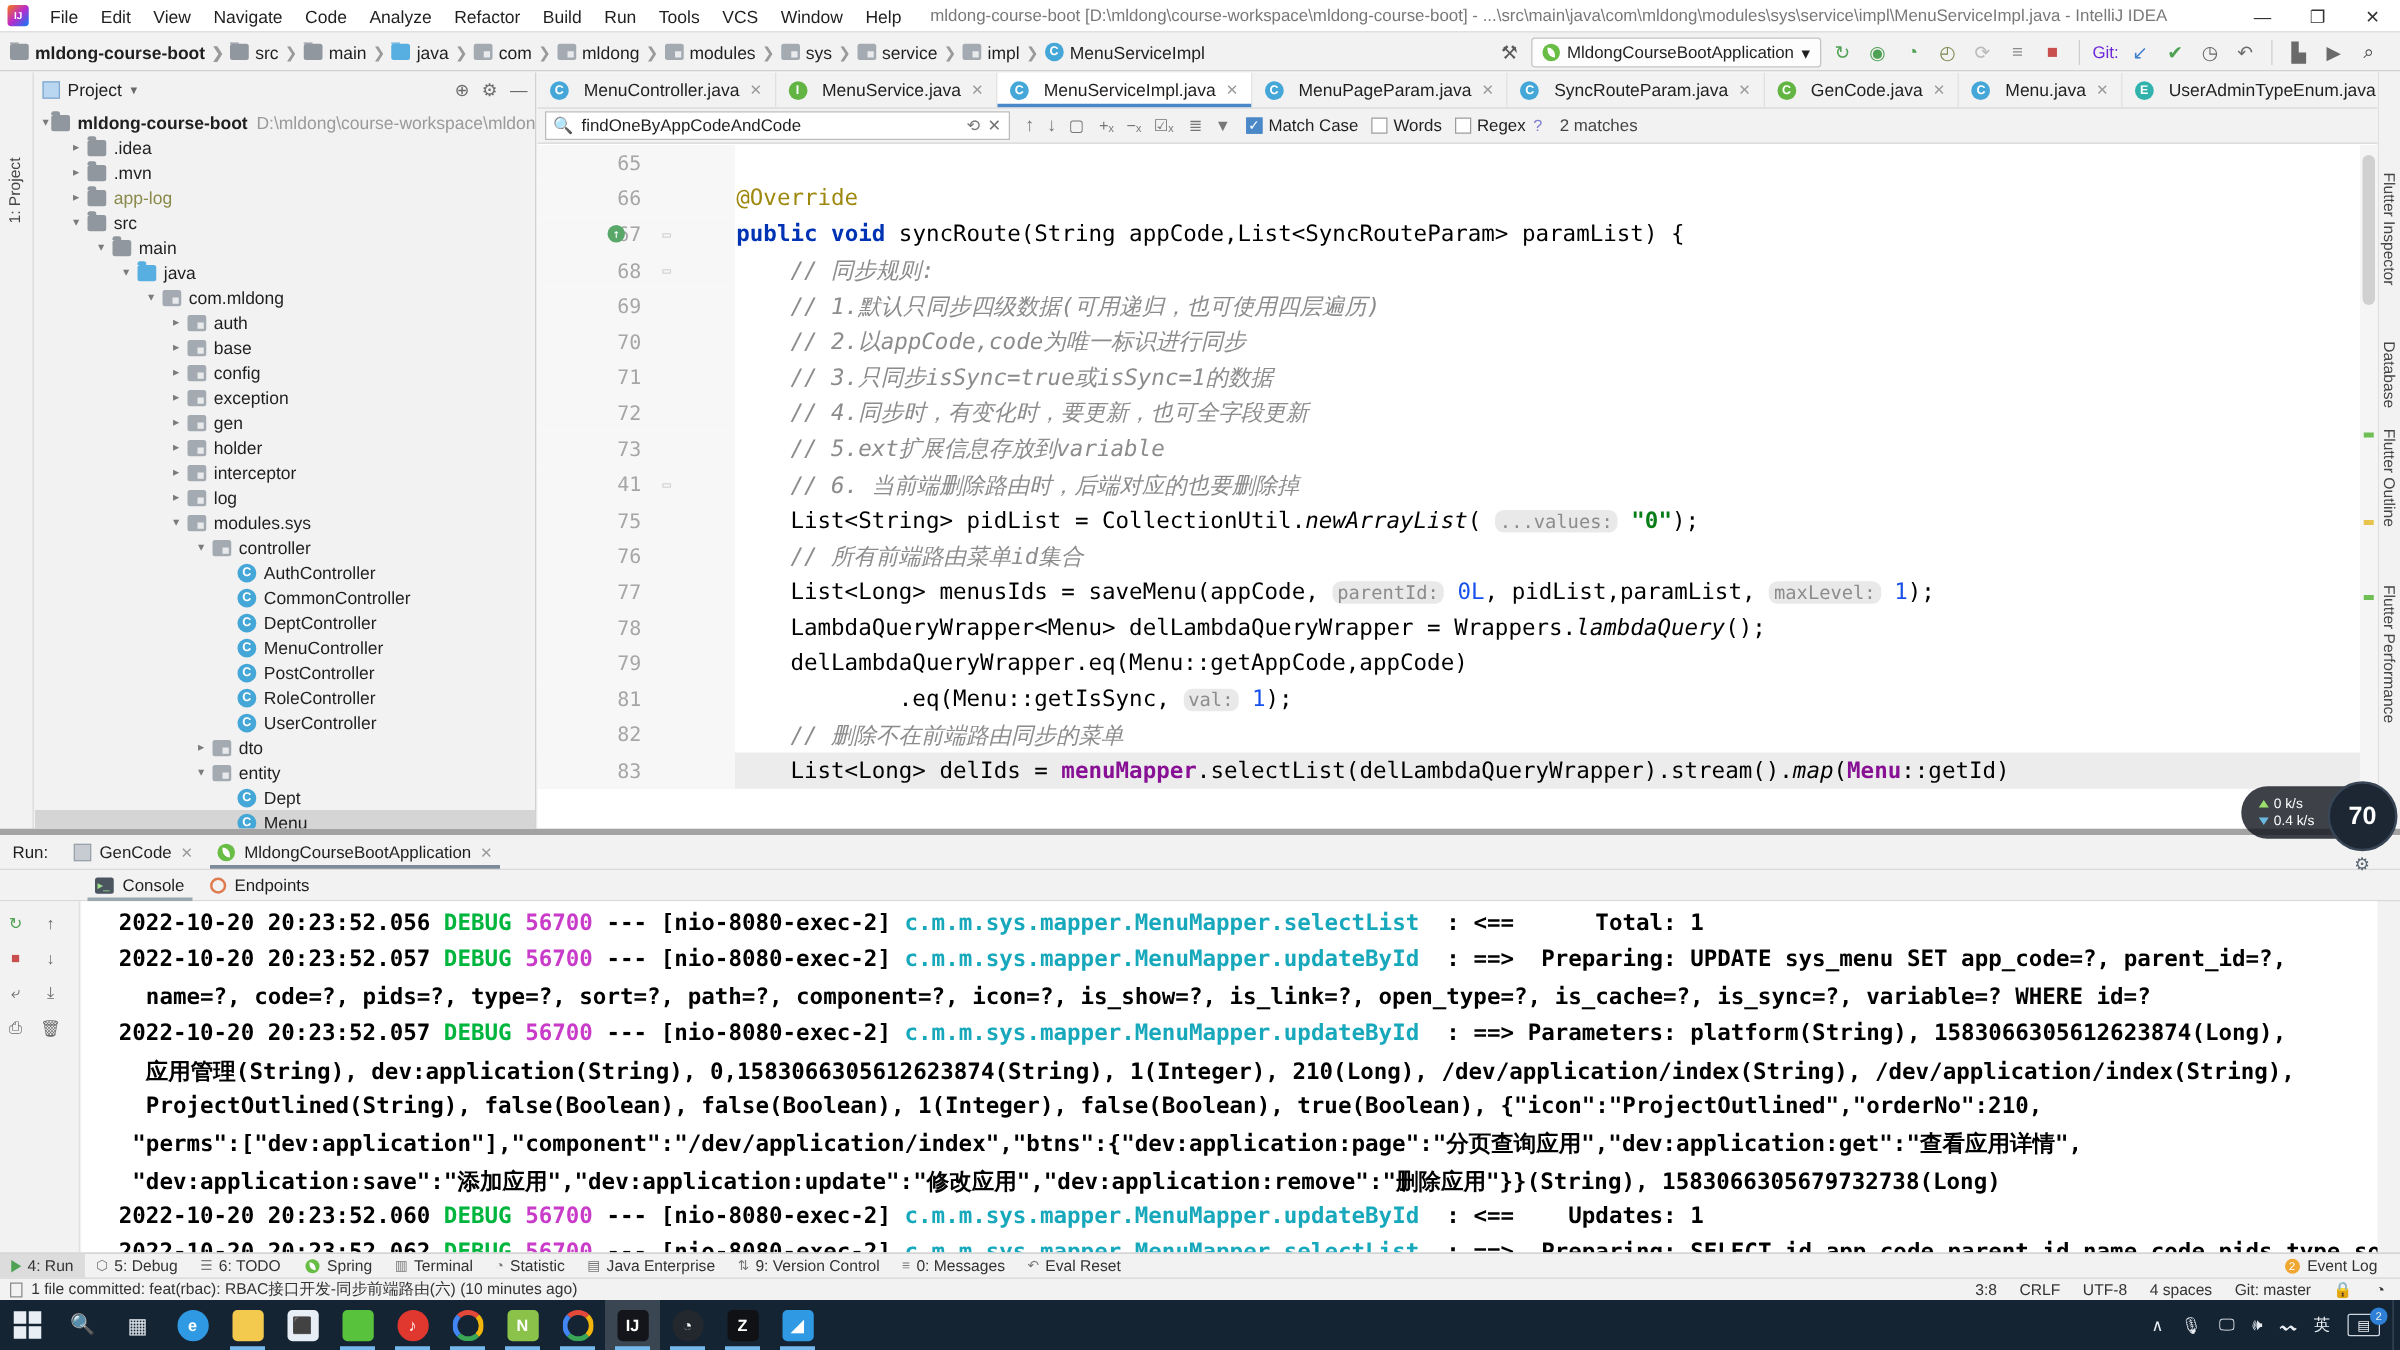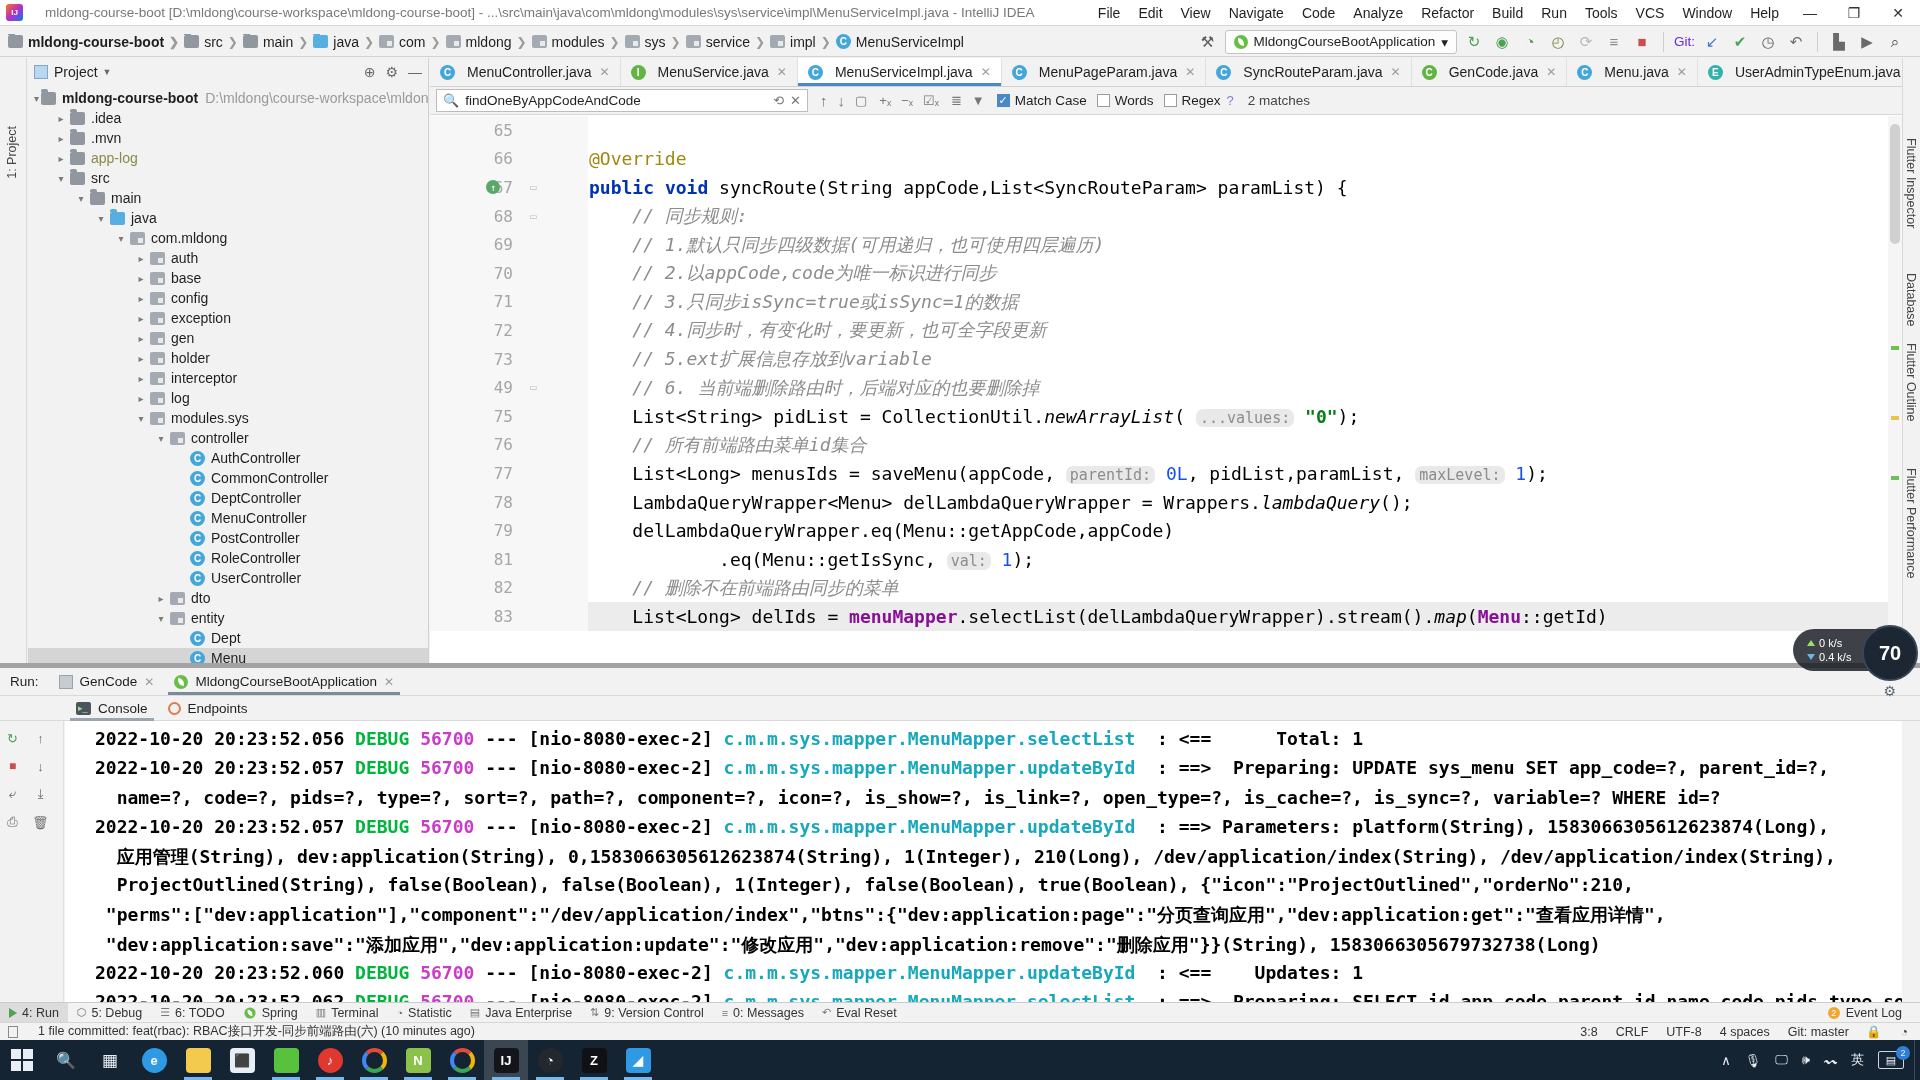--- a/index.html
+++ b/index.html
@@ -143,21 +143,21 @@
   #twbar { position:absolute; left:0; top:1002px; width:1920px; height:20px; background:#f2f2f2; border-top:1px solid #ccc;
     display:flex; align-items:center; font-size:12.5px; color:#333; }
   .twitem { display:flex; align-items:center; gap:5px; padding:0 9px; height:20px; }
   .twitem.active { background:#dcdcdc; }
   .dot-run { width:0; height:0; border-left:8px solid #4fa154; border-top:5px solid transparent; border-bottom:5px solid transparent; }
   .twico { font-size:11px; color:#777; }
   #eventlog { margin-left:auto; display:flex; align-items:center; gap:6px; padding-right:18px; }
   .ev-dot { width:12px; height:12px; border-radius:50%; background:#f0a732; color:#fff; font-size:9px; display:flex; align-items:center; justify-content:center; }
   #statusbar { position:absolute; left:0; top:1022px; width:1920px; height:18px; background:#f2f2f2; border-top:1px solid #d6d6d6;
     display:flex; align-items:center; font-size:12.5px; color:#333; }
-  #status-msg { display:flex; align-items:center; gap:20px; padding-left:8px; flex:1; white-space:nowrap; overflow:hidden; }
+  #status-msg { display:flex; align-items:center; gap:7px; padding-left:8px; flex:1; white-space:nowrap; overflow:hidden; }
   .st-ic { width:10px; height:12px; border:1px solid #8a8a8a; }
   #status-right { display:flex; align-items:center; gap:18px; padding-right:12px; white-space:nowrap; }
 
   
   #taskbar { position:absolute; left:0; top:1040px; width:1920px; height:40px; background:#152433; display:flex; align-items:stretch; }
   .tbslot { width:44px; display:flex; align-items:center; justify-content:center; position:relative; }
   .tbslot.active { background:rgba(255,255,255,0.16); }
   .tbslot.running::after { content:""; position:absolute; left:8px; right:8px; bottom:0; height:3px; background:#76b9ed; }
   .tbico { width:25px; height:25px; border-radius:4px; display:flex; align-items:center; justify-content:center;
     color:#fff; font-size:13px; font-weight:bold; }
@@ -182,36 +182,36 @@
   .tri-dn { width:0; height:0; border-top:6px solid #6ab7df; border-left:4px solid transparent; border-right:4px solid transparent; }
   #net-gear { position:absolute; right:24px; top:58px; color:#5a6673; font-size:14px; }
 </style>
 </head>
 <body>
 
 <div id="root">
 
   <div id="titlebar">
     <div id="app-logo">IJ</div>
-    <div id="win-title">mldong-course-boot [D:\mldong\course-workspace\mldong-course-boot] - ...\src\main\java\com\mldong\modules\sys\service\impl\MenuServiceImpl.java - IntelliJ IDEA</div>
     <div id="menubar" style="display: flex;">
         <div class="menu-item">File</div>
         <div class="menu-item">Edit</div>
         <div class="menu-item">View</div>
         <div class="menu-item">Navigate</div>
         <div class="menu-item">Code</div>
         <div class="menu-item">Analyze</div>
         <div class="menu-item">Refactor</div>
         <div class="menu-item">Build</div>
         <div class="menu-item">Run</div>
         <div class="menu-item">Tools</div>
         <div class="menu-item">VCS</div>
         <div class="menu-item">Window</div>
         <div class="menu-item">Help</div>
       </div>
+    <div id="win-title">mldong-course-boot [D:\mldong\course-workspace\mldong-course-boot] - ...\src\main\java\com\mldong\modules\sys\service\impl\MenuServiceImpl.java - IntelliJ IDEA</div>
     <div class="winbtn">—</div>
     <div class="winbtn">❐</div>
     <div class="winbtn">✕</div>
   </div>
 
   <div id="navbar">
     <div id="crumbs">
         <span class="crumb first">
           <span class="tico folder" style="margin-right: 5px;"></span>
           <span>mldong-course-boot</span>
@@ -554,21 +554,21 @@
     <div id="code-area">
         <div class="cline"><span class="gut"><span class="num">65</span></span><span class="codetext"></span></div>
         <div class="cline"><span class="gut"><span class="num">66</span></span><span class="codetext"><span class="seg-a">@Override</span></span></div>
         <div class="cline"><span class="gut"><span class="num">67</span><span class="ovr"></span><span class="gmark">▭</span></span><span class="codetext"><span class="seg-k">public</span><span class="seg-p"> </span><span class="seg-k">void</span><span class="seg-p"> syncRoute(String appCode,List&lt;SyncRouteParam&gt; paramList) {</span></span></div>
         <div class="cline"><span class="gut"><span class="num">68</span><span class="gmark">▭</span></span><span class="codetext"><span class="seg-p">    </span><span class="seg-c">// 同步规则:</span></span></div>
         <div class="cline"><span class="gut"><span class="num">69</span></span><span class="codetext"><span class="seg-p">    </span><span class="seg-c">// 1.默认只同步四级数据(可用递归，也可使用四层遍历)</span></span></div>
         <div class="cline"><span class="gut"><span class="num">70</span></span><span class="codetext"><span class="seg-p">    </span><span class="seg-c">// 2.以appCode,code为唯一标识进行同步</span></span></div>
         <div class="cline"><span class="gut"><span class="num">71</span></span><span class="codetext"><span class="seg-p">    </span><span class="seg-c">// 3.只同步isSync=true或isSync=1的数据</span></span></div>
         <div class="cline"><span class="gut"><span class="num">72</span></span><span class="codetext"><span class="seg-p">    </span><span class="seg-c">// 4.同步时，有变化时，要更新，也可全字段更新</span></span></div>
         <div class="cline"><span class="gut"><span class="num">73</span></span><span class="codetext"><span class="seg-p">    </span><span class="seg-c">// 5.ext扩展信息存放到variable</span></span></div>
-        <div class="cline"><span class="gut"><span class="num">49</span><span class="gmark">▭</span></span><span class="codetext"><span class="seg-p">    </span><span class="seg-c">// 6. 当前端删除路由时，后端对应的也要删除掉</span></span></div>
+        <div class="cline"><span class="gut"><span class="num">41</span><span class="gmark">▭</span></span><span class="codetext"><span class="seg-p">    </span><span class="seg-c">// 6. 当前端删除路由时，后端对应的也要删除掉</span></span></div>
         <div class="cline"><span class="gut"><span class="num">75</span></span><span class="codetext"><span class="seg-p">    List&lt;String&gt; pidList = CollectionUtil.</span><span class="seg-i">newArrayList</span><span class="seg-p">( </span><span class="seg-h">...values:</span><span class="seg-p"> </span><span class="seg-s">"0"</span><span class="seg-p">);</span></span></div>
         <div class="cline"><span class="gut"><span class="num">76</span></span><span class="codetext"><span class="seg-p">    </span><span class="seg-c">// 所有前端路由菜单id集合</span></span></div>
         <div class="cline"><span class="gut"><span class="num">77</span></span><span class="codetext"><span class="seg-p">    List&lt;Long&gt; menusIds = saveMenu(appCode, </span><span class="seg-h">parentId:</span><span class="seg-p"> </span><span class="seg-n">0L</span><span class="seg-p">, pidList,paramList, </span><span class="seg-h">maxLevel:</span><span class="seg-p"> </span><span class="seg-n">1</span><span class="seg-p">);</span></span></div>
         <div class="cline"><span class="gut"><span class="num">78</span></span><span class="codetext"><span class="seg-p">    LambdaQueryWrapper&lt;Menu&gt; delLambdaQueryWrapper = Wrappers.</span><span class="seg-i">lambdaQuery</span><span class="seg-p">();</span></span></div>
         <div class="cline"><span class="gut"><span class="num">79</span></span><span class="codetext"><span class="seg-p">    delLambdaQueryWrapper.eq(Menu::getAppCode,appCode)</span></span></div>
         <div class="cline"><span class="gut"><span class="num">81</span></span><span class="codetext"><span class="seg-p">            .eq(Menu::getIsSync, </span><span class="seg-h">val:</span><span class="seg-p"> </span><span class="seg-n">1</span><span class="seg-p">);</span></span></div>
         <div class="cline"><span class="gut"><span class="num">82</span></span><span class="codetext"><span class="seg-p">    </span><span class="seg-c">// 删除不在前端路由同步的菜单</span></span></div>
         <div class="cline hl"><span class="gut"><span class="num">83</span></span><span class="codetext"><span class="seg-p">    List&lt;Long&gt; delIds = </span><span class="seg-f">menuMapper</span><span class="seg-p">.selectList(delLambdaQueryWrapper).stream().</span><span class="seg-i">map</span><span class="seg-p">(</span><span class="seg-f">Menu</span><span class="seg-p">::getId)</span></span></div>
       </div>
     <div id="ed-scroll">

